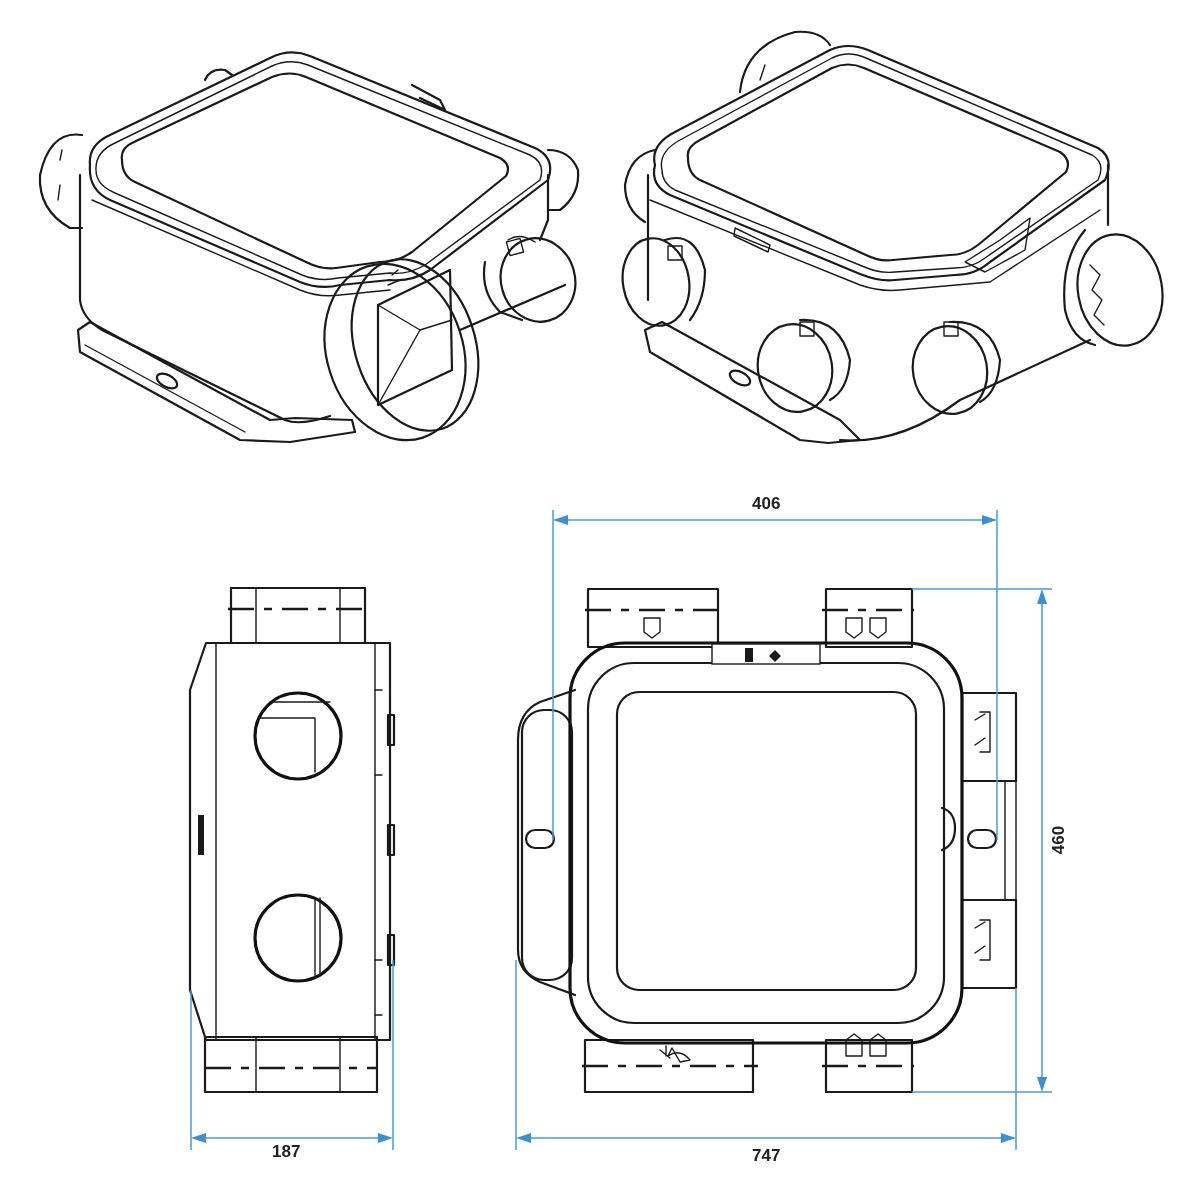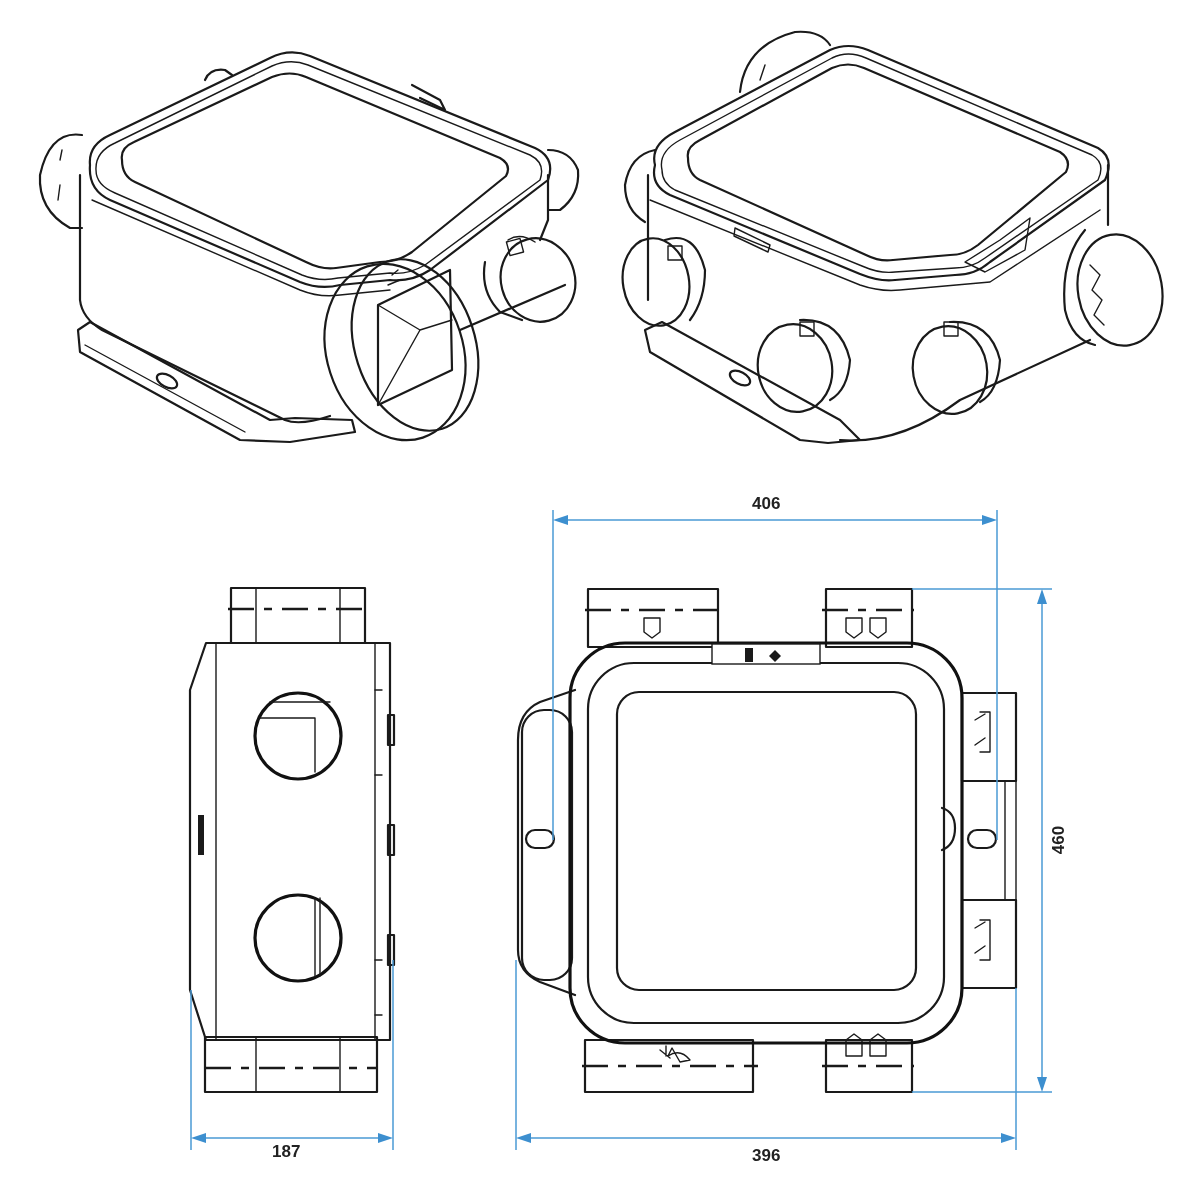--- a/index.html
+++ b/index.html
@@ -183,13 +183,13 @@
     <line class="dim" x1="1016" y1="988" x2="1016" y2="1150"></line>
     <line class="dim" x1="519" y1="1138" x2="1013" y2="1138"></line>
     <path class="arrow" d="M516,1138 L531,1133 L531,1143 Z"></path>
     <path class="arrow" d="M1016,1138 L1001,1133 L1001,1143 Z"></path>
   </g>
 </svg>
 
 <div class="dimtext" style="left:752px; top:494px;text-align:center;">406</div>
 <div class="dimtext vtext" style="left:1045px; top:830px;">460</div>
 <div class="dimtext" style="left:272px; top:1142px;">187</div>
-<div class="dimtext" style="left:752px; top:1146px;">396</div>
+<div class="dimtext" style="left:752px; top:1146px;">747</div>
 
 </body></html>

